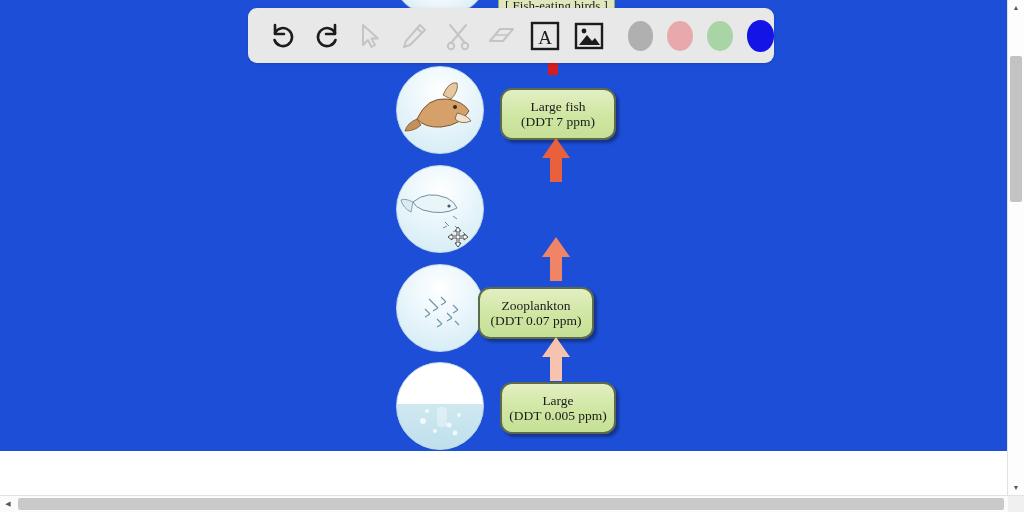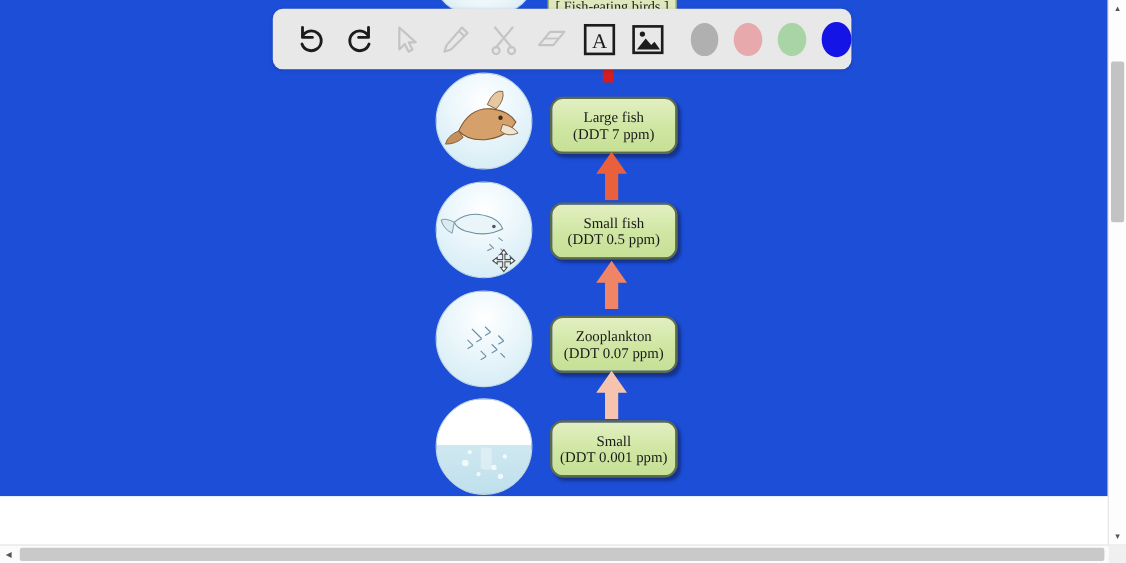--- a/index.html
+++ b/index.html
@@ -180,41 +180,37 @@
         <path d="M16 36 q-8 -4 -12 -2 q2 8 10 12z" fill="#dceaf2" stroke="#6e8fa0" stroke-width=".8"></path>
         <circle cx="52" cy="40" r="1.6" fill="#456"></circle>
         <g stroke="#6e8fa0" stroke-width="1" fill="none">
           <path d="M48 56 l4 4 M50 60 l-4 2"></path>
           <path d="M58 60 l4 4 M60 64 l-4 2"></path>
           <path d="M66 66 l4 4 M68 70 l-4 2"></path>
           <path d="M56 50 l4 3"></path>
         </g>
       </svg>
     </div>
-    <div class="box" style="left:500px;top:184px;">
-      <span>Small fish</span>
-      <span>(DDT 0.5 ppm)</span>
-    </div>
     <div class="arrow" style="left:541px;top:237px;">
       <svg width="30" height="44" viewBox="0 0 30 44">
         <path d="M15 0 L29 20 L21 20 L21 44 L9 44 L9 20 L1 20 Z" fill="#ef8566"></path>
       </svg>
     </div>
 
     <div class="bubble bub-plain" style="left:396px;top:264px;">
       <svg width="86" height="86" viewBox="0 0 86 86">
         <g stroke="#6f93a5" stroke-width="1.1" fill="none">
           <path d="M28 44 l5 5 M33 49 l-5 3 M36 38 l5 5 M41 43 l-5 3
                    M44 32 l5 5 M49 37 l-5 3 M50 48 l5 5 M55 53 l-5 3
                    M40 54 l5 5 M45 59 l-5 3 M56 40 l5 5 M61 45 l-5 3
                    M32 34 l4 4 M58 56 l4 4"></path>
         </g>
       </svg>
     </div>
-    <div class="box" style="left:500px;top:287px;">
+    <div class="box" style="left:478px;top:287px;">
       <span>Zooplankton</span>
       <span>(DDT 0.07 ppm)</span>
     </div>
     <div class="arrow" style="left:541px;top:337px;">
       <svg width="30" height="44" viewBox="0 0 30 44">
         <path d="M15 0 L29 20 L21 20 L21 44 L9 44 L9 20 L1 20 Z" fill="#f6c3ae"></path>
       </svg>
     </div>
 
     <div class="bubble bub-water" style="left:396px;top:362px;">
@@ -224,22 +220,22 @@
             <circle cx="38" cy="68" r="2"></circle>
           <circle cx="52" cy="62" r="2.5"></circle>
             <circle cx="62" cy="52" r="2"></circle>
           <circle cx="30" cy="48" r="2"></circle>
             <circle cx="58" cy="70" r="2.4"></circle>
         </g>
         <rect x="40" y="44" width="10" height="20" fill="#ffffff" opacity=".35" rx="3"></rect>
       </svg>
     </div>
     <div class="box" style="left:500px;top:382px;">
-      <span>Small</span>
-      <span>(DDT 0.001 ppm)</span>
+      <span>Large</span>
+      <span>(DDT 0.005 ppm)</span>
     </div>
   </div>
 
   <div class="caption">
     <br>
     <span>in an aquatic food chain</span>
   </div>
 
   <div class="move-cursor">
     <svg width="22" height="22" viewBox="0 0 22 22">

